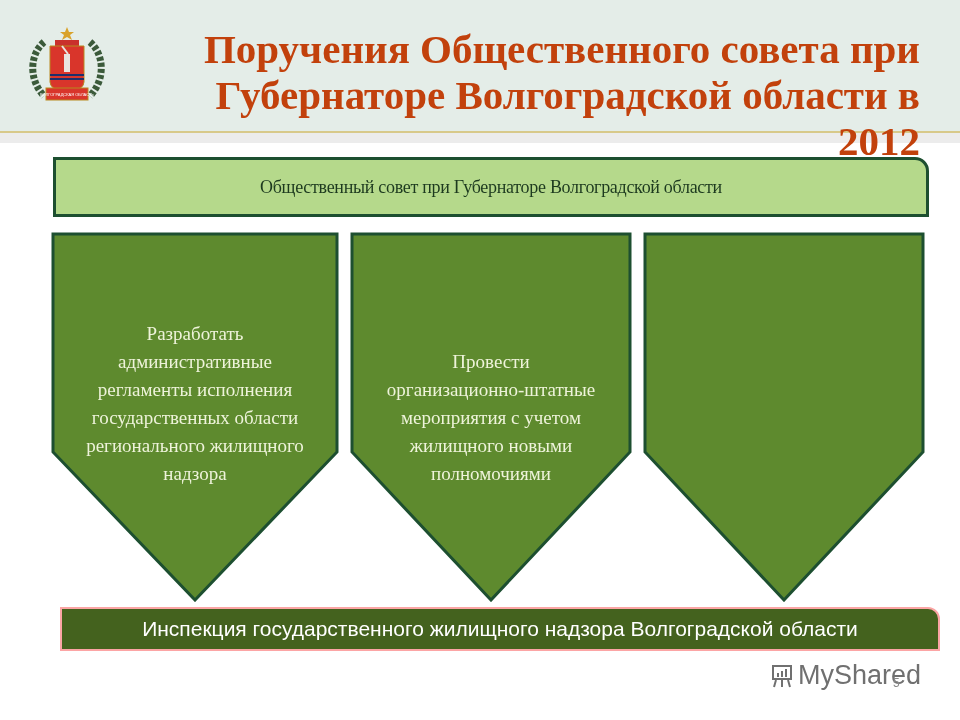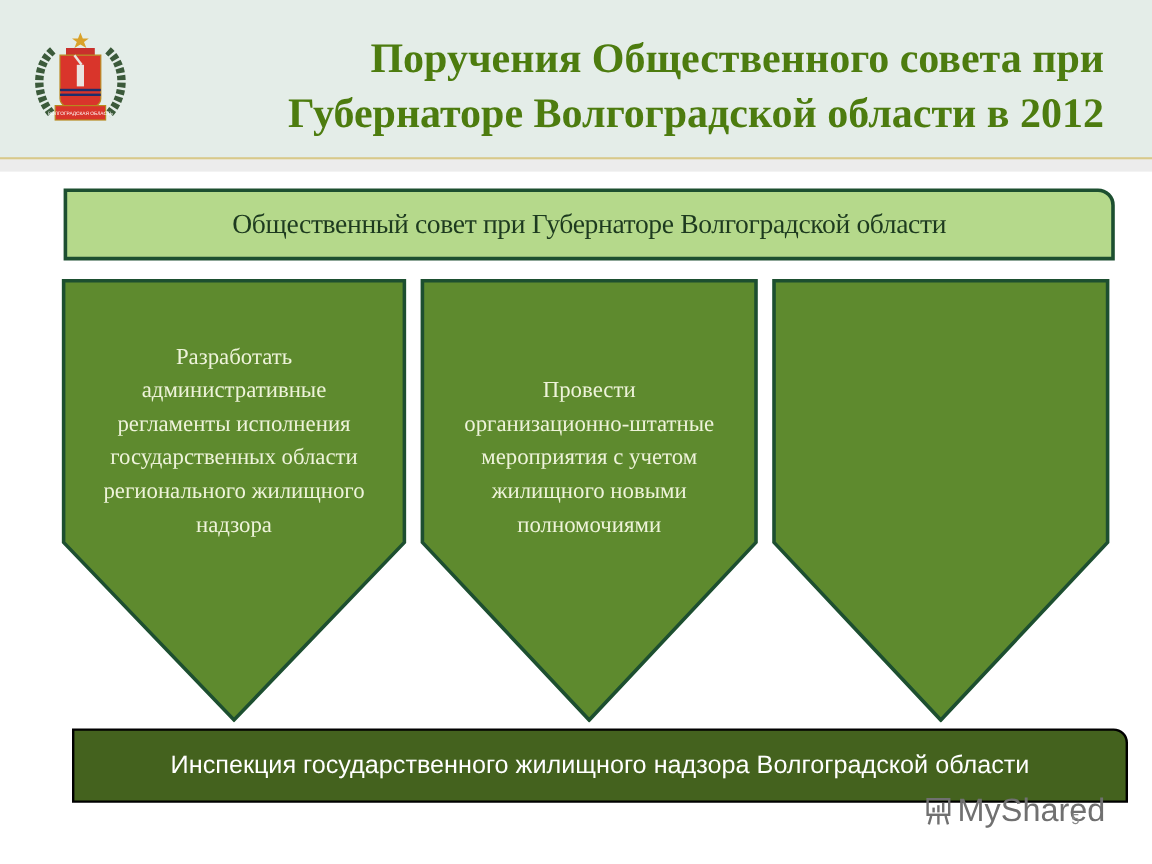--- a/index.html
+++ b/index.html
@@ -1,27 +1,27 @@
 <!DOCTYPE html>
 <html><head>
 <meta charset="utf-8">
 <style>
   html, body { margin:0; padding:0; }
   body { width:960px; height:720px; background:#ffffff; position:relative; overflow:hidden; font-family:"Liberation Serif", serif; }
   .header { position:absolute; left:0; top:0; width:960px; height:132px; background:#e4ede8; }
   .header-line { position:absolute; left:0; top:131px; width:960px; height:2px; background:#d8c98a; }
   .header-shadow { position:absolute; left:0; top:133px; width:960px; height:10px; background:#ececec; }
   .emblem { position:absolute; left:22px; top:24px; width:90px; height:86px; }
-  .title { position:absolute; left:180px; top:26px; width:740px; text-align:right; color:#4d7c0f; font-family:"Liberation Serif", serif; font-weight:bold; font-size:35px; line-height:46px; }
+  .title { position:absolute; left:180px; top:26px; width:740px; text-align:right; color:#c2410c; font-family:"Liberation Serif", serif; font-weight:bold; font-size:41px; line-height:46px; }
   .council { position:absolute; left:53px; top:157px; width:876px; height:60px; background:#b5d98b; border:3px solid #1d4f30; border-top-right-radius:14px; box-sizing:border-box; display:flex; align-items:center; justify-content:center; }
-  .council span { font-family:"Liberation Serif", serif; font-size:23px; color:#1d3a1f; letter-spacing:-0.3px; }
+  .council span { font-family:"Liberation Serif", serif; font-size:18px; color:#1d3a1f; letter-spacing:-0.3px; }
   .chevron { position:absolute; top:232px; width:288px; height:370px; }
   .chevron svg { position:absolute; left:0; top:0; }
-  .chevron .text { position:absolute; left:6px; width:276px; text-align:center; color:#eef3da; font-family:"Liberation Serif", serif; font-size:19px; line-height:28px; }
-  .inspection { position:absolute; left:60px; top:607px; width:880px; height:62px; background:#44621e; border:2px solid #000000; border-top-right-radius:12px; box-sizing:border-box; display:flex; align-items:center; justify-content:center; }
+  .chevron .text { position:absolute; left:6px; width:276px; text-align:center; color:#eef3da; font-family:"Liberation Serif", serif; font-size:19px; line-height:28px;margin-top:36px; }
+  .inspection { position:absolute; left:60px; top:607px; width:880px; height:44px; background:#44621e; border:2px solid #fca5a5; border-top-right-radius:12px; box-sizing:border-box; display:flex; align-items:center; justify-content:center; }
   .inspection span { font-family:"Liberation Sans", sans-serif; font-size:21px; color:#ffffff; }
   .watermark { position:absolute; left:770px; top:660px; display:flex; align-items:center; gap:4px; color:#707070; font-family:"Liberation Sans", sans-serif; font-size:27px;text-align:right; }
   .page-num { position:absolute; left:893px; top:676px; color:#8a8a8a; font-family:"Liberation Sans", sans-serif; font-size:12px; }
 </style>
 </head>
 <body>
 
 <div class="header"></div>
 <div class="header-line"></div>
 <div class="header-shadow"></div>

